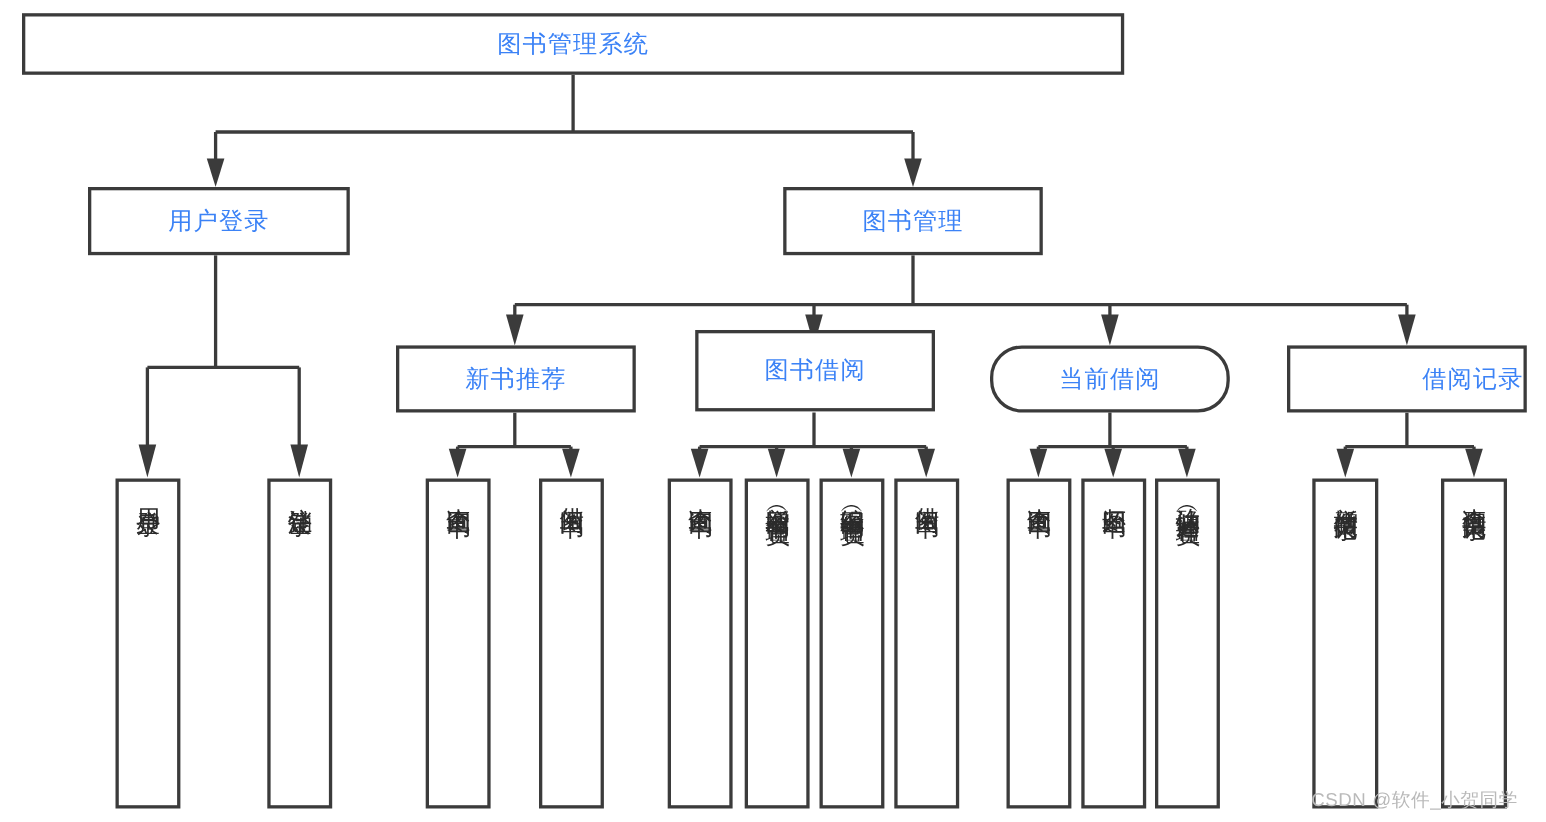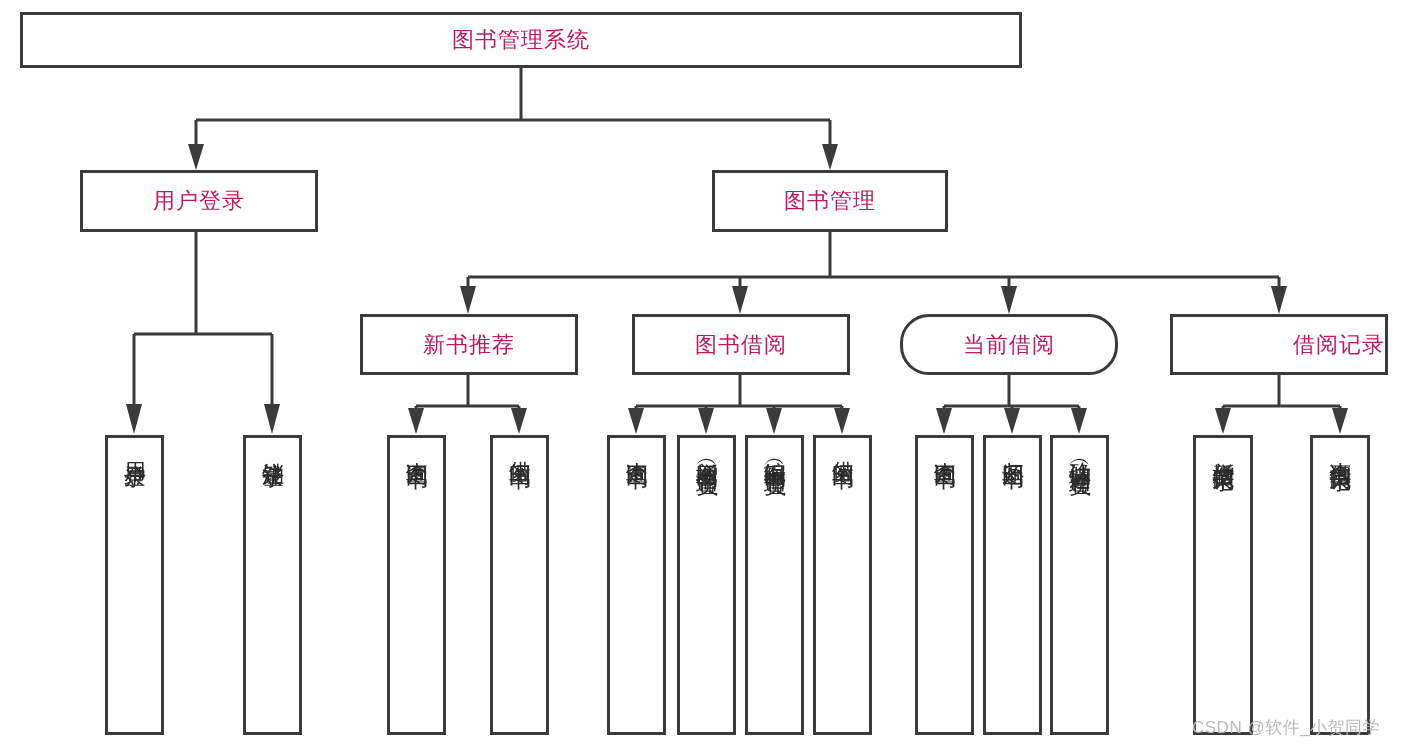--- a/index.html
+++ b/index.html
@@ -30,21 +30,21 @@
     display: flex;
     align-items: center;
     justify-content: center;
     color: #2b2b2b;
   }
   .node-label {
     font-size: 22px;
     line-height: 1.15;
     letter-spacing: 1px;
     white-space: nowrap;
-    color: #be185d;
+    color: #3b82f6;
   }
   .leaf-box {
     position: absolute;
     box-sizing: border-box;
     border: 3px solid #3b3b3b;
     background: #ffffff;
     display: flex;
     align-items: flex-start;
     justify-content: center;
     padding-top: 6px;
@@ -162,21 +162,21 @@
   <div class="node-box" style="left:80px; top:170px; width:238px; height:62px;">
     <span class="node-label">用户登录</span>
   </div>
   <div class="node-box" style="left:712px; top:170px; width:236px; height:62px;">
     <span class="node-label">图书管理</span>
   </div>
 
   <div class="node-box" style="left:360px; top:314px; width:218px; height:61px;">
     <span class="node-label">新书推荐</span>
   </div>
-  <div class="node-box" style="left:632px; top:314px; width:218px; height:61px;">
+  <div class="node-box" style="left:632px; top:300px; width:218px; height:74px;">
     <span class="node-label">图书借阅</span>
   </div>
   <div class="node-box" style="left:900px; top:314px; width:218px; height:61px;border-radius:29px;">
     <span class="node-label">当前借阅</span>
   </div>
   <div class="node-box" style="left:1170px; top:314px; width:218px; height:61px;justify-content:flex-end;">
     <span class="node-label">借阅记录</span>
   </div>
 
   <div class="leaf-box" style="left:105px; top:435px; width:59px; height:300px;">

